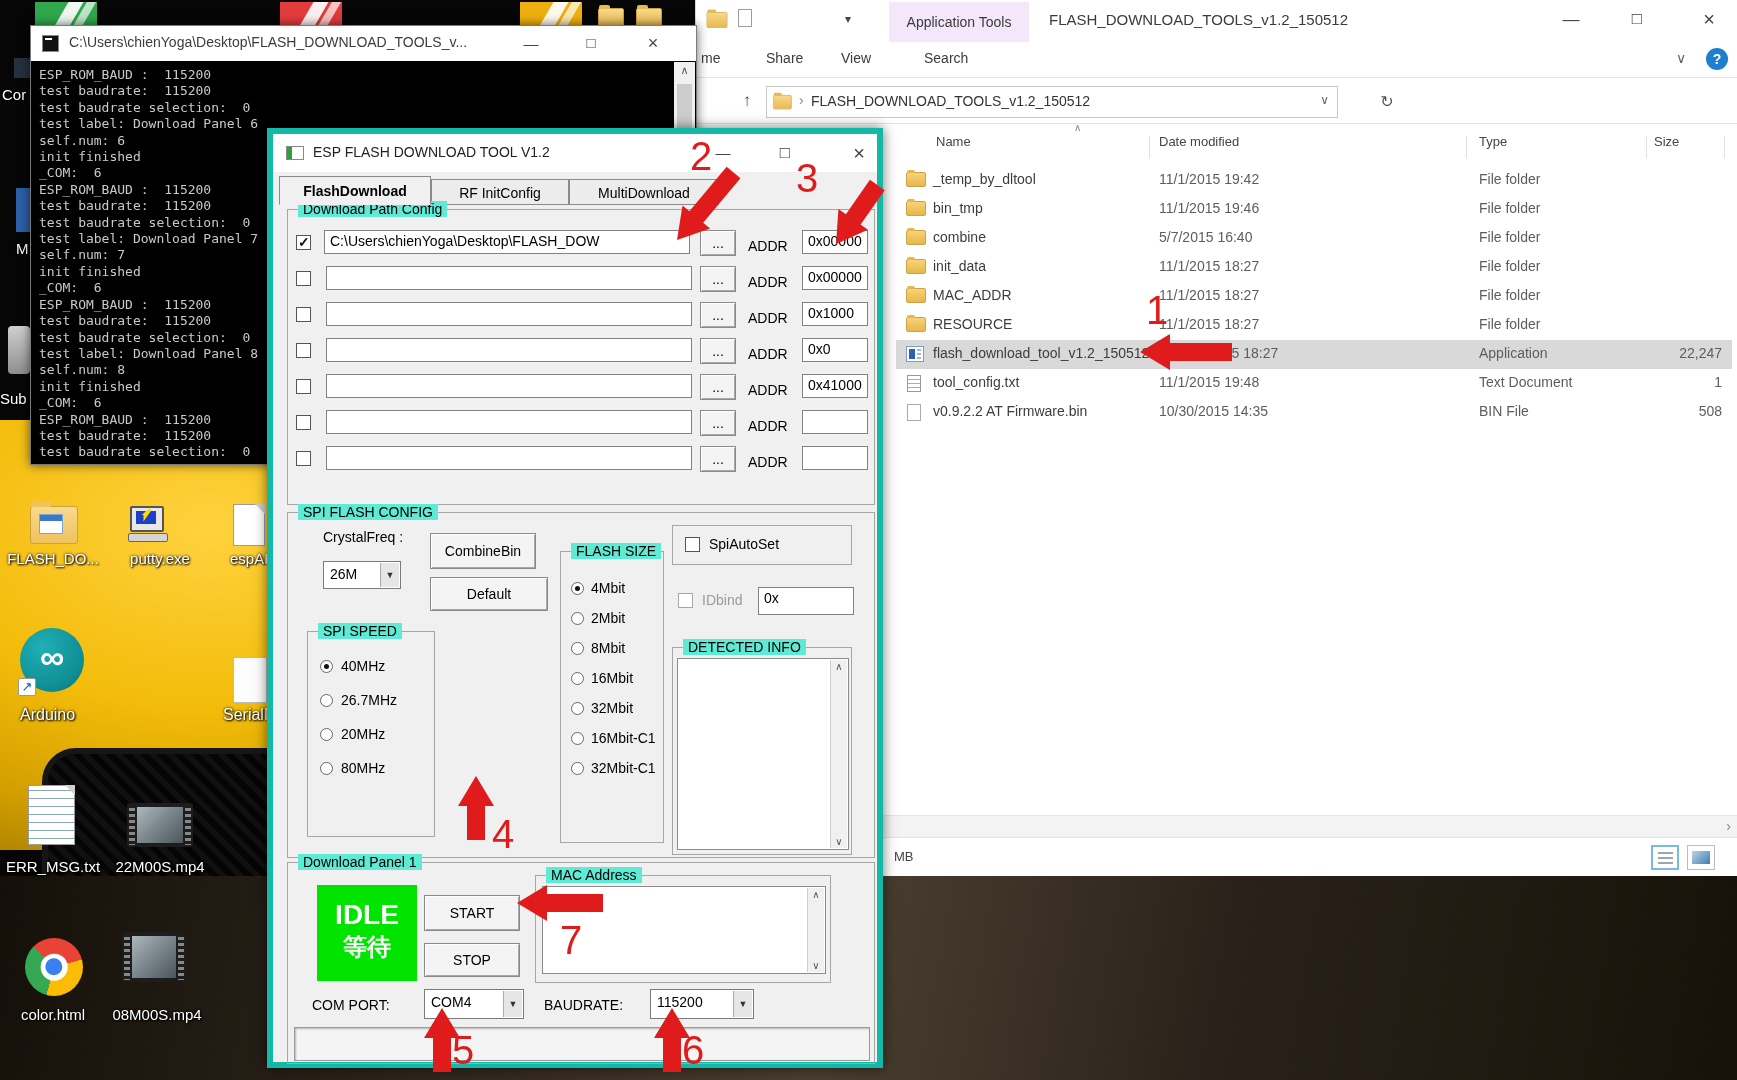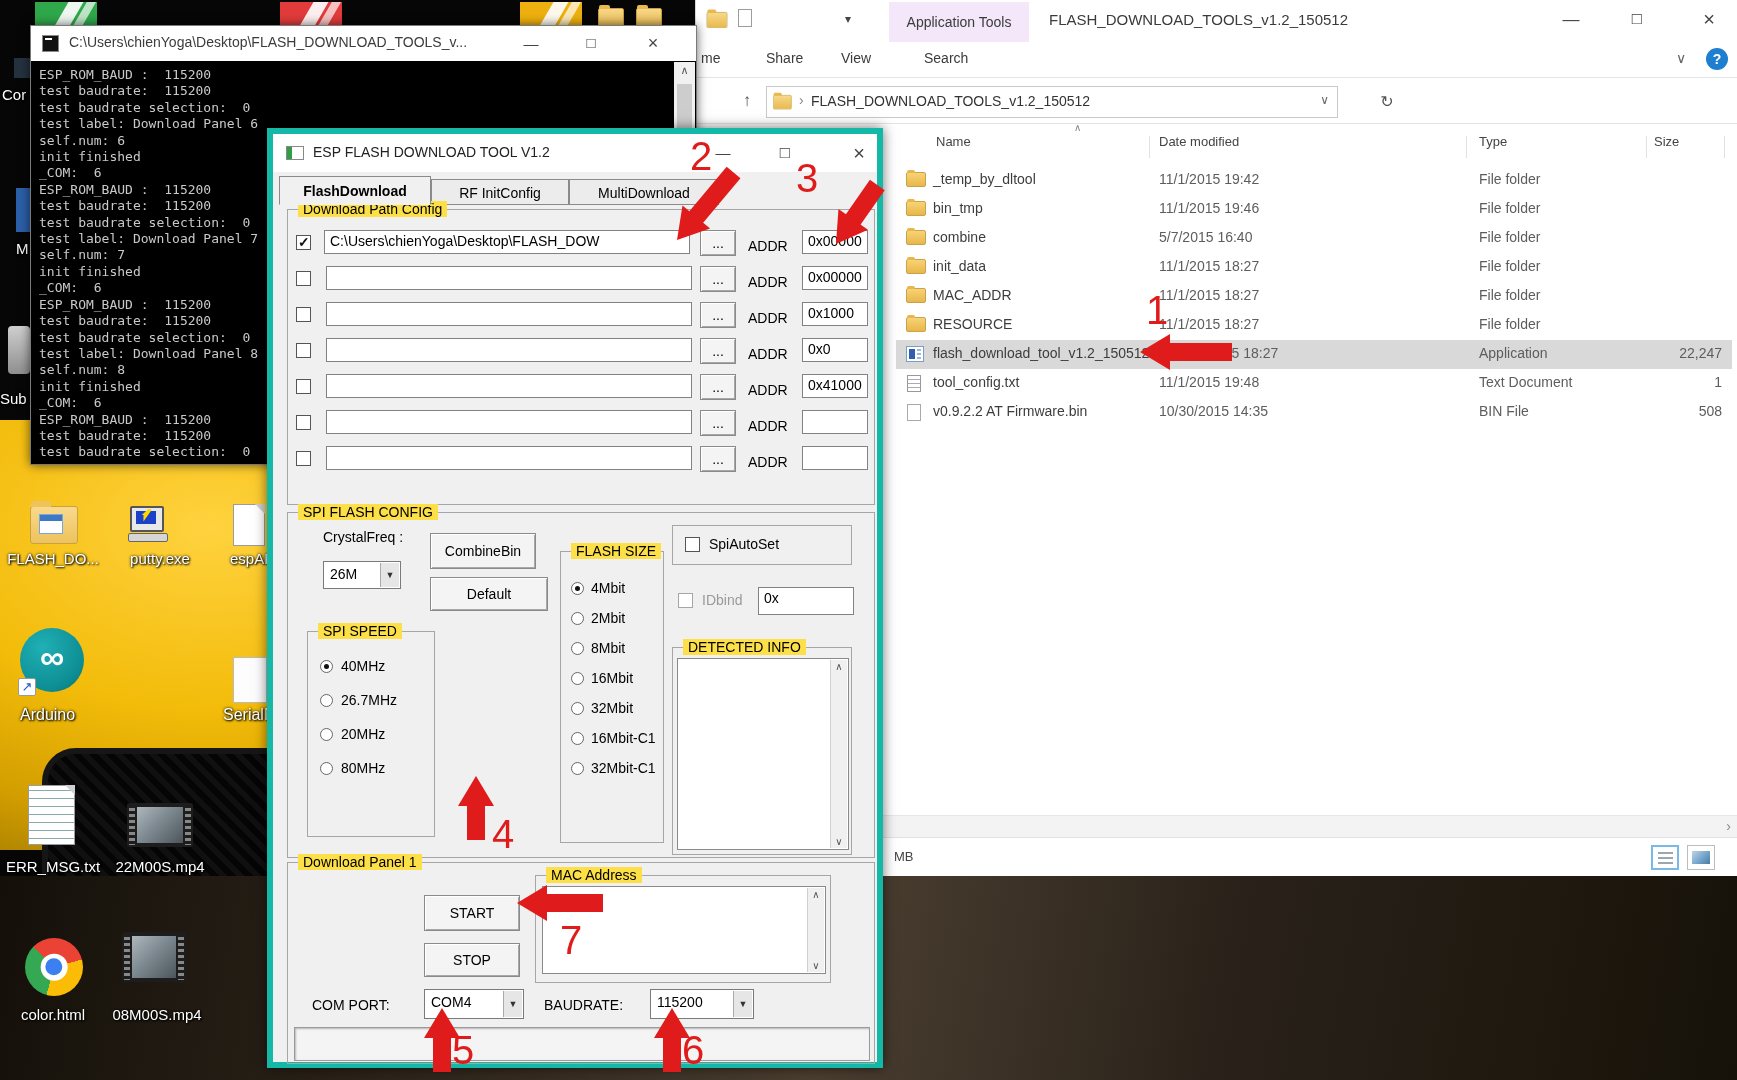--- a/index.html
+++ b/index.html
@@ -118,21 +118,21 @@
   .viewicon .p { position:absolute; left:4px; top:5px; right:4px; bottom:5px; background:linear-gradient(135deg,#bcd4e8,#6fa1c8 60%,#4c7ba0); }
 
   
   #tool { position:absolute; left:267px; top:128px; width:616px; height:940px; z-index:30;
     background:#f0f0f0; border:6px solid #14b8a6; box-shadow:0 0 12px rgba(0,0,0,.55); font-size:14px; color:#000; }
   #tool .tbar { position:absolute; left:0; top:0; right:0; height:38px; background:#fff; }
   #tool .tico { position:absolute; left:13px; top:12px; width:18px; height:14px; border:1px solid #888;
     background:linear-gradient(90deg,#2f9e44 0 30%,#fff 30%); }
   #tool .ttext { position:absolute; left:40px; top:10px; font-size:14px; color:#222; }
   .groupbox { position:absolute; border:1px solid #a6a6a6; }
-  .grouplabel { position:absolute; top:-9px; left:10px; background:#fde047; padding:0 5px; font-size:14px; white-space:nowrap; }
+  .grouplabel { position:absolute; top:-9px; left:10px; background:#5eead4; padding:0 5px; font-size:14px; white-space:nowrap; }
   .tab { position:absolute; border:1px solid #8a8a8a; background:#ececec; text-align:center; font-size:14px; }
   .tab.active { background:#f0f0f0; border-bottom:1px solid #f0f0f0; z-index:2; font-weight:bold; }
   .field { position:absolute; background:#fff; border:1px solid #828282; font-size:14px; padding:2px 5px;
     white-space:nowrap; overflow:hidden; }
   .btn3d { position:absolute; background:#f4f4f4; border:1px solid #8a8a8a;
     box-shadow:inset 1px 1px 0 #fff, inset -1px -1px 0 #a8a8a8; display:flex; align-items:center; justify-content:center; font-size:14px; }
   .cb { position:absolute; width:15px; height:15px; background:#fff; border:1px solid #555; }
   .cb.checked::after { content:"✓"; position:absolute; left:1px; top:-2px; font-size:14px; font-weight:bold; color:#111; }
   .cb.gray { border-color:#a6a6a6; }
   .radio { position:absolute; width:13px; height:13px; border-radius:50%; background:#fff; border:1px solid #666; }
@@ -512,20 +512,24 @@
         <div class="vscroll">
           <span class="su">∧</span>
           <span class="sd">∨</span>
         </div>
       </div>
     </div>
   </div>
 
   <div class="groupbox" style="left:14px;top:728px;width:588px;height:202px">
     <span class="grouplabel">Download Panel 1</span>
+    <div class="idle" style="left:29px;top:22px;width:100px;height:96px">
+      <div style="font-size:28px;margin-top:14px">IDLE</div>
+      <div style="font-size:24px">等待</div>
+    </div>
     <span class="btn3d" style="left:136px;top:32px;width:96px;height:36px">START</span>
     <span class="btn3d" style="left:136px;top:80px;width:96px;height:34px">STOP</span>
 
     <div class="groupbox" style="left:247px;top:12px;width:296px;height:108px">
       <span class="grouplabel">MAC Address</span>
       <div class="whitebox" style="left:6px;top:10px;width:284px;height:88px">
         <div class="vscroll">
           <span class="su">∧</span>
           <span class="sd">∨</span>
         </div>

